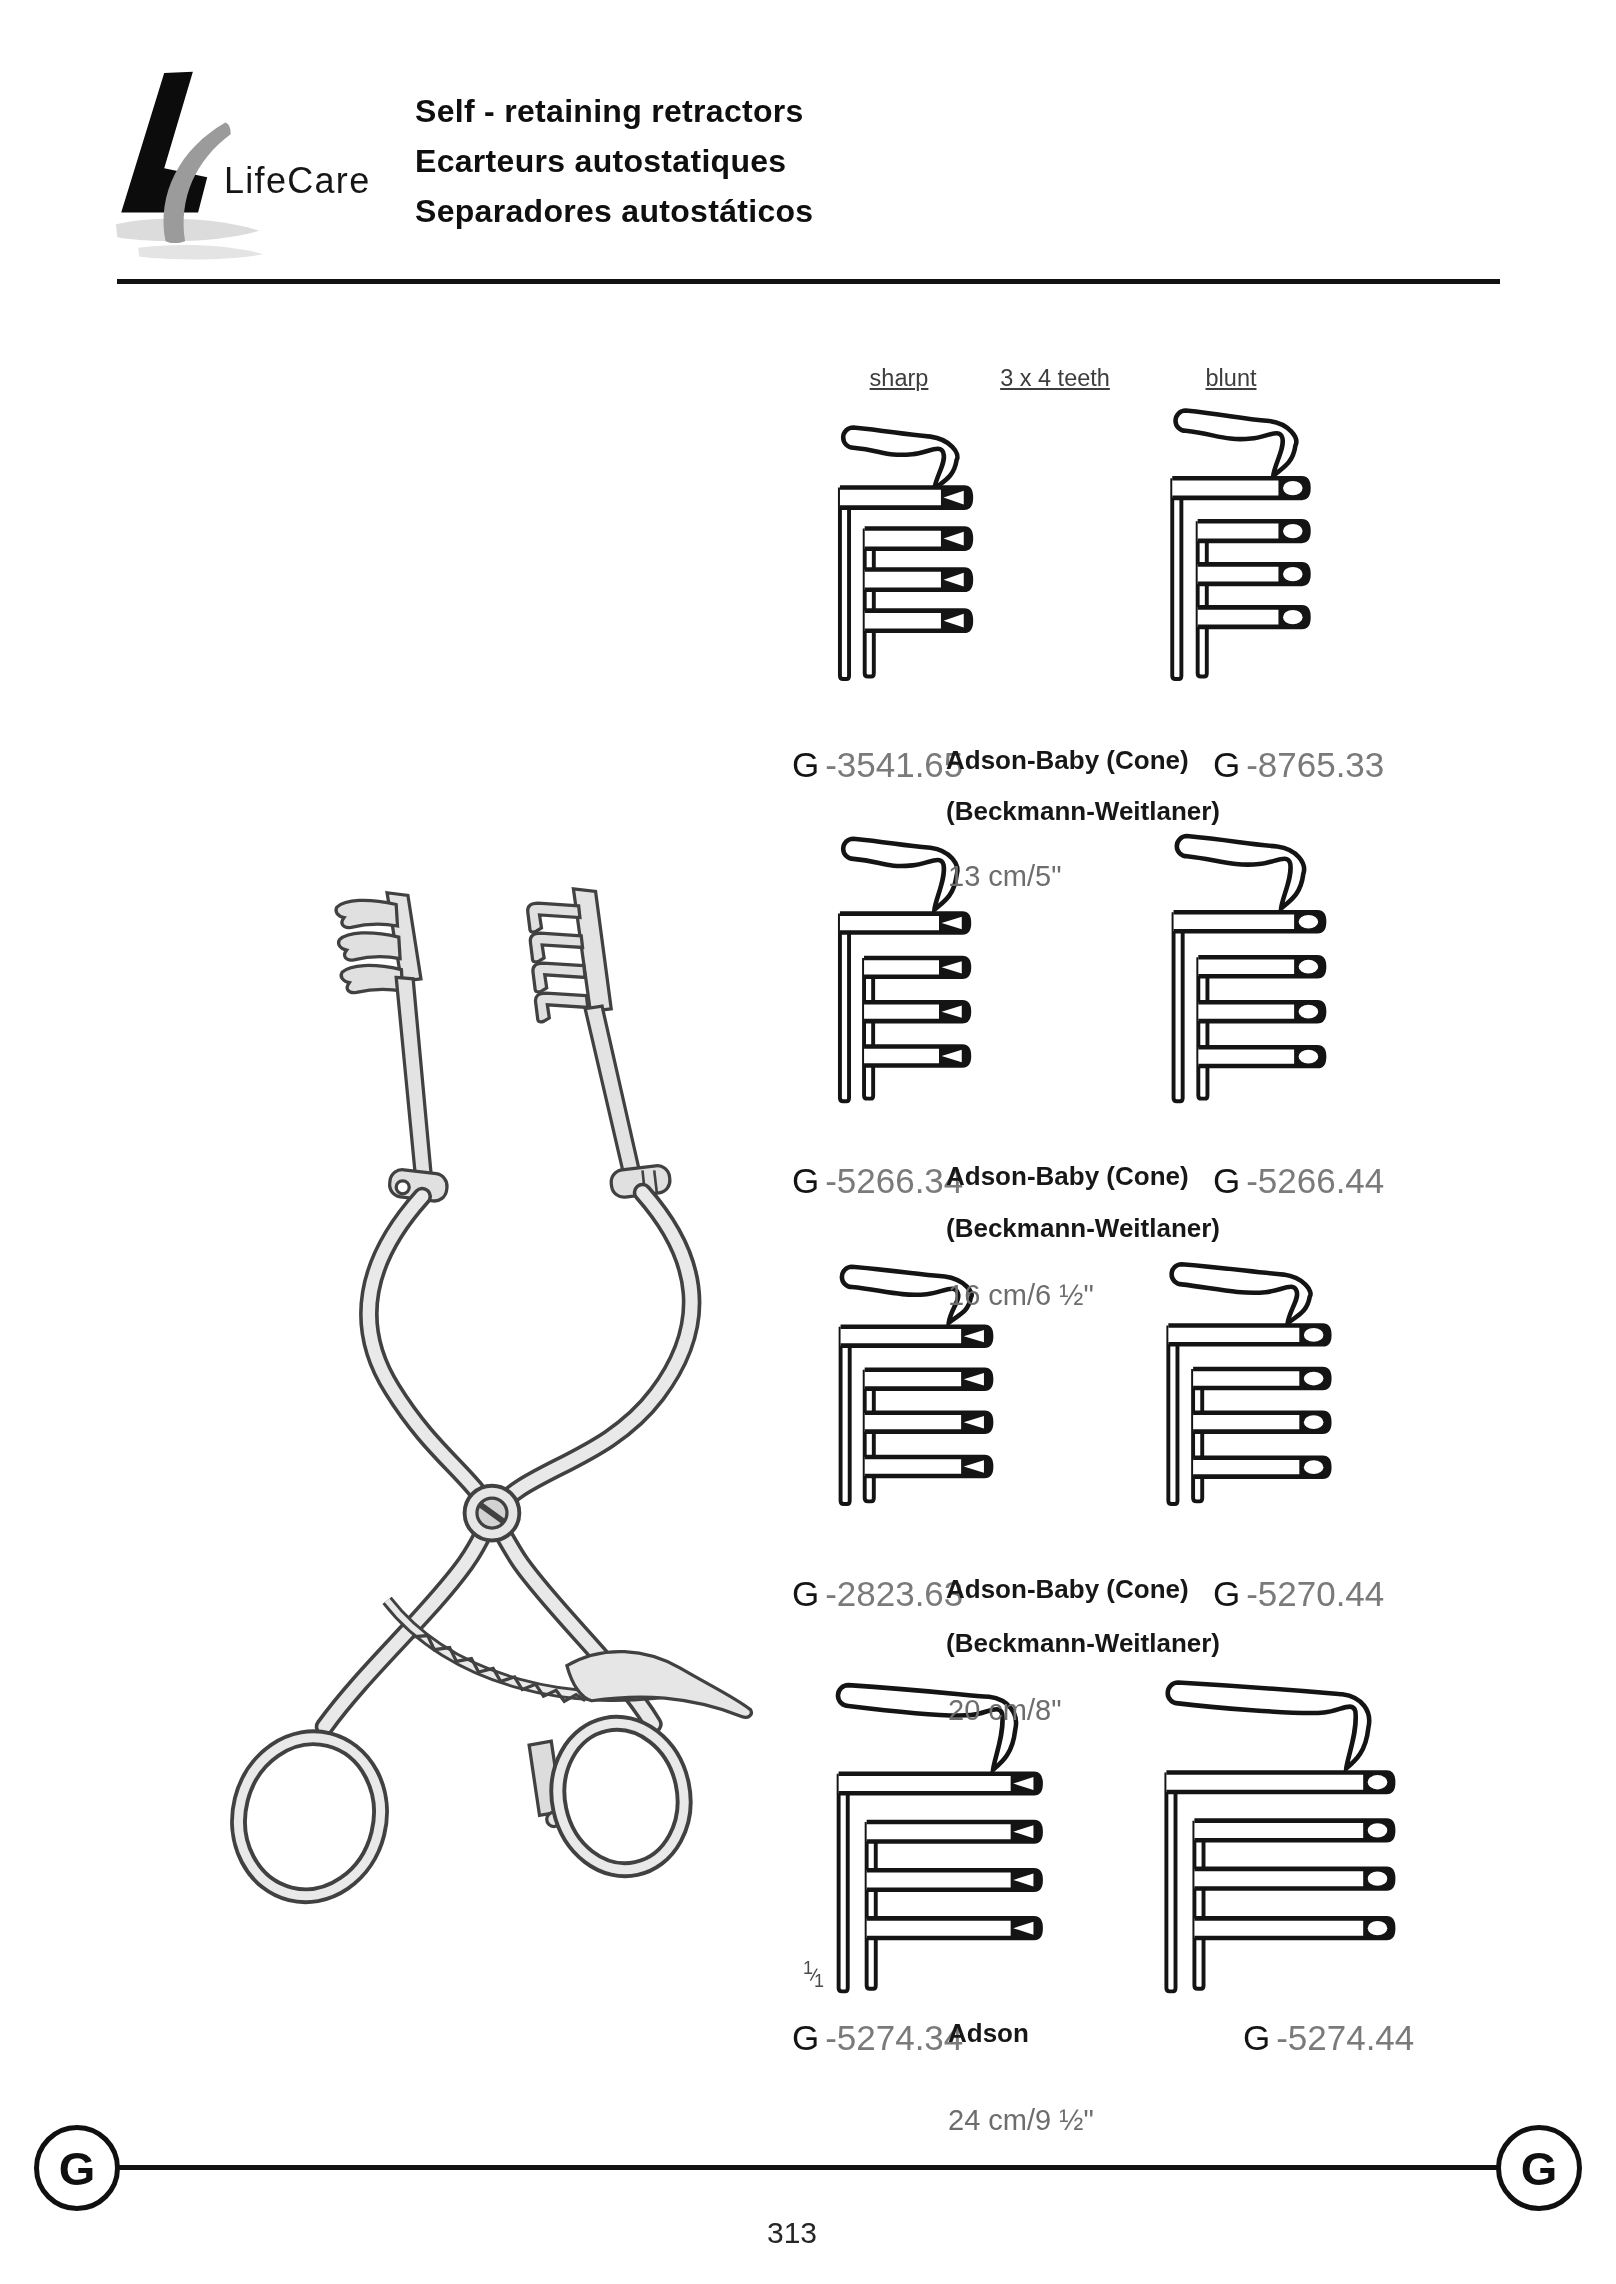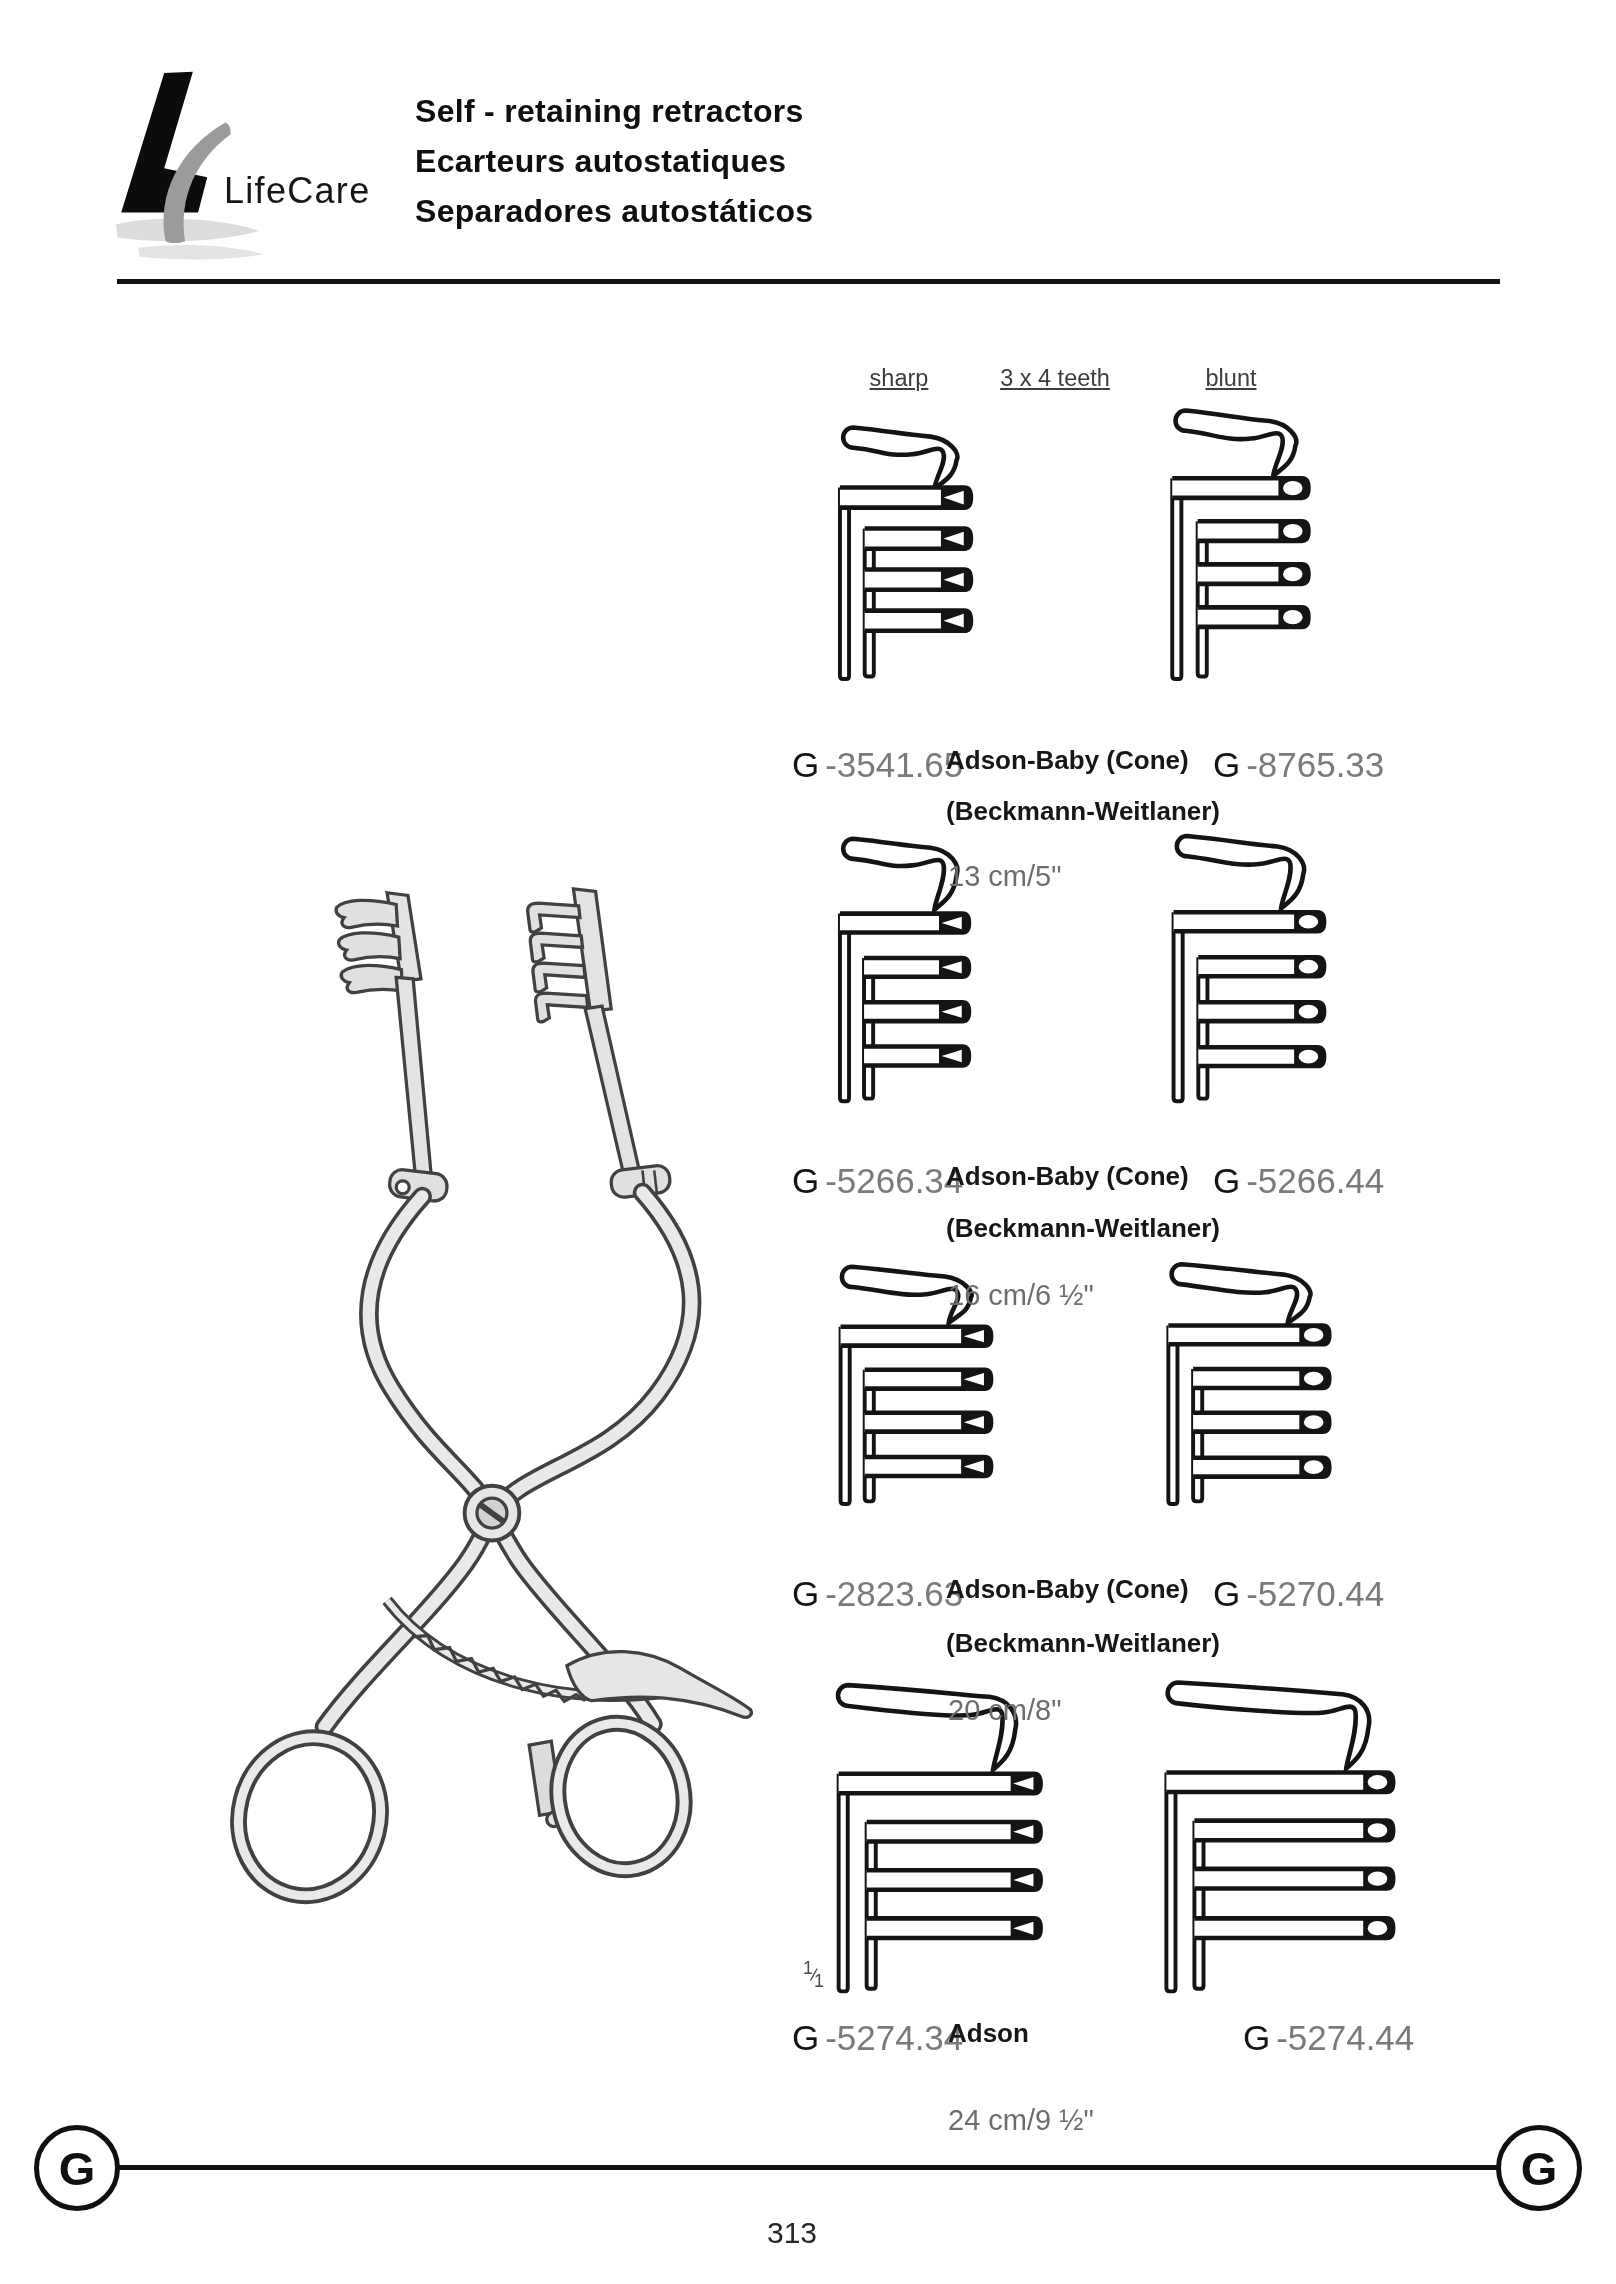--- a/index.html
+++ b/index.html
@@ -2,21 +2,21 @@
 <html style="font-size:10.4px"><head>
 <meta charset="utf-8">
 <style>
   html,body{margin:0;padding:0;background:#888;}
   #page{position:relative;width:1616px;height:2284px;background:#ffffff;
         font-family:"Liberation Sans",sans-serif;overflow:hidden;}
   .abs{position:absolute;}
   
   .titles{left:415px;top:82px;}
   .title-line{font-weight:bold;font-size:32px;line-height:42px;color:#0f0f0f;letter-spacing:0.3px;white-space:nowrap;margin-top:8px;}
-  .brand{left:224px;top:170px;font-size:36px;color:#161616;letter-spacing:1.3px;white-space:nowrap;}
+  .brand{left:224px;top:160px;font-size:36px;color:#161616;letter-spacing:1.3px;white-space:nowrap;}
   .rule{background:#121212;}
   
   .col-label{top:365px;font-size:23.5px;color:#3d3d3d;transform:translateX(-50%);white-space:nowrap;text-decoration:underline;}
   
   .code{font-size:35px;white-space:nowrap;}
   .code .pfx{color:#141414;}
   .code .num{color:#7a7a7a;margin-left:5.9px;}
   .pname{font-size:26px;font-weight:bold;color:#171717;white-space:nowrap;}
   .psize{font-size:29px;color:#6d6d6d;white-space:nowrap;}
   

